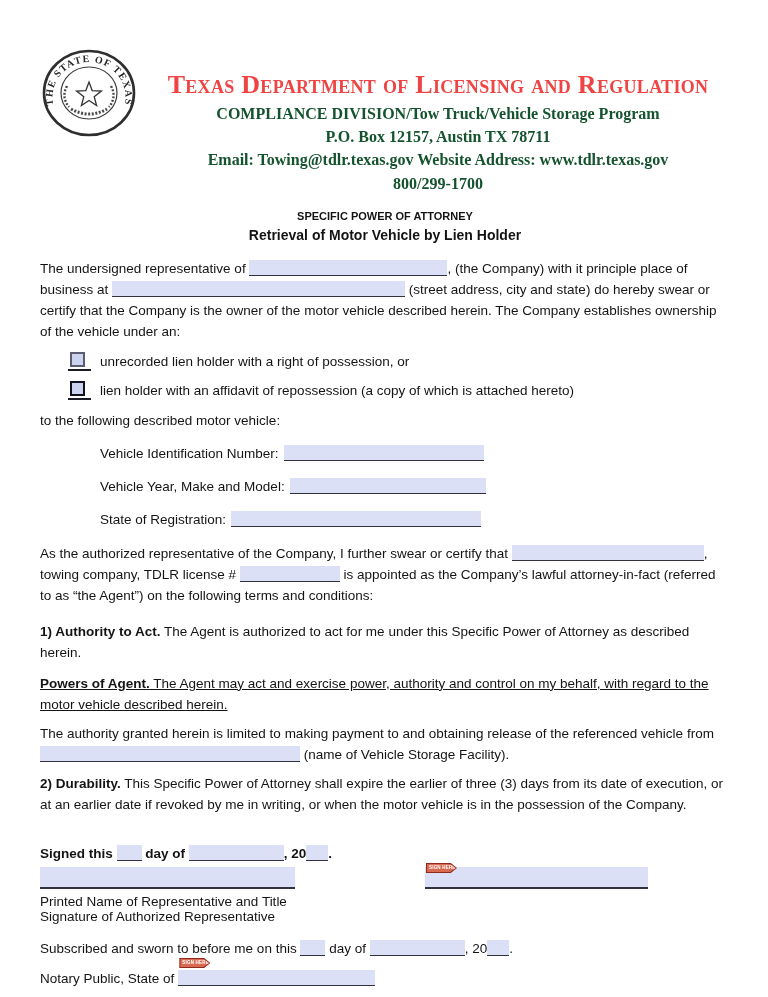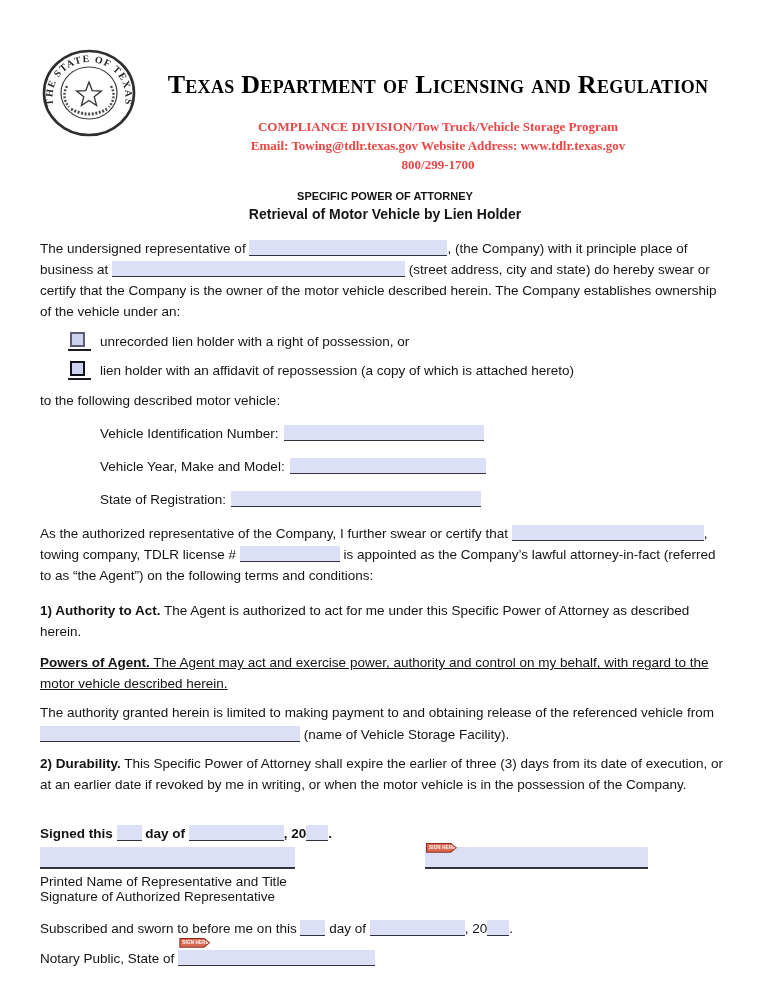--- a/index.html
+++ b/index.html
@@ -8,24 +8,24 @@
     font-family:"Liberation Sans", sans-serif;
     font-size:13.5px; color:#141414;
   }
   .page { box-sizing:border-box; width:768px; height:997px; padding:46px 38px 0 40px; overflow:hidden; background:#fff; }
 
   
   .letterhead { display:flex; align-items:flex-start; gap:8px; }
   .seal { flex:0 0 auto; margin-top:2px; }
   .head-right { flex:1; text-align:center; font-family:"Liberation Serif", serif; }
   .agency-name {
-    margin:24px 0 18px 0; font-size:26px; font-weight:bold;
-    font-variant:small-caps; letter-spacing:0.3px; color:#000000; white-space:nowrap;
+    margin:24px 0 2px 0; font-size:26px; font-weight:bold;
+    font-variant:small-caps; letter-spacing:0.3px; color:#ef4444; white-space:nowrap;
   }
-  .head-sub { font-weight:bold; font-size:13px; line-height:1.45; color:#ef4444; }
+  .head-sub { font-weight:bold; font-size:16px; line-height:1.45; color:#14532d; }
 
   
   .doc-title { text-align:center; margin-top:14px; font-weight:bold; line-height:1.45; }
   .doc-title .l1 { font-size:11px; }
   .doc-title .l2 { font-size:14px; }
 
   
   p.body { margin:13px 0 0 0; line-height:1.56; }
   .b { font-weight:bold; }
 
@@ -93,20 +93,21 @@
         <textPath href="#sealArc" startOffset="50%" text-anchor="middle">THE STATE OF TEXAS</textPath>
       </text>
       <polygon points="49,34 52.2,42.6 61.4,43 54.2,48.7 56.6,57.5 49,52.5 41.4,57.5 43.8,48.7 36.6,43 45.8,42.6" fill="#ffffff" stroke="#333333" stroke-width="1.3"></polygon>
       <path d="M 31 61 Q 49 71 67 61" fill="none" stroke="#4a4a4a" stroke-width="3" stroke-dasharray="2 1.6"></path>
       <path d="M 27 38 Q 21 49 29 59" fill="none" stroke="#4a4a4a" stroke-width="2.4" stroke-dasharray="2 1.6"></path>
       <path d="M 71 38 Q 77 49 69 59" fill="none" stroke="#4a4a4a" stroke-width="2.4" stroke-dasharray="2 1.6"></path>
     </svg>
     <div class="head-right">
       <div class="agency-name">Texas Department of Licensing and Regulation</div>
       <div class="head-sub">COMPLIANCE DIVISION/Tow Truck/Vehicle Storage Program</div>
+      <div class="head-sub">P.O. Box 12157,  Austin TX 78711</div>
       <div class="head-sub">Email: Towing@tdlr.texas.gov Website Address: www.tdlr.texas.gov</div>
       <div class="head-sub">800/299-1700</div>
     </div>
   </div>
 
   <div class="doc-title">
     <div class="l1">SPECIFIC POWER OF ATTORNEY</div>
     <div class="l2">Retrieval of Motor Vehicle by Lien Holder</div>
   </div>
 

